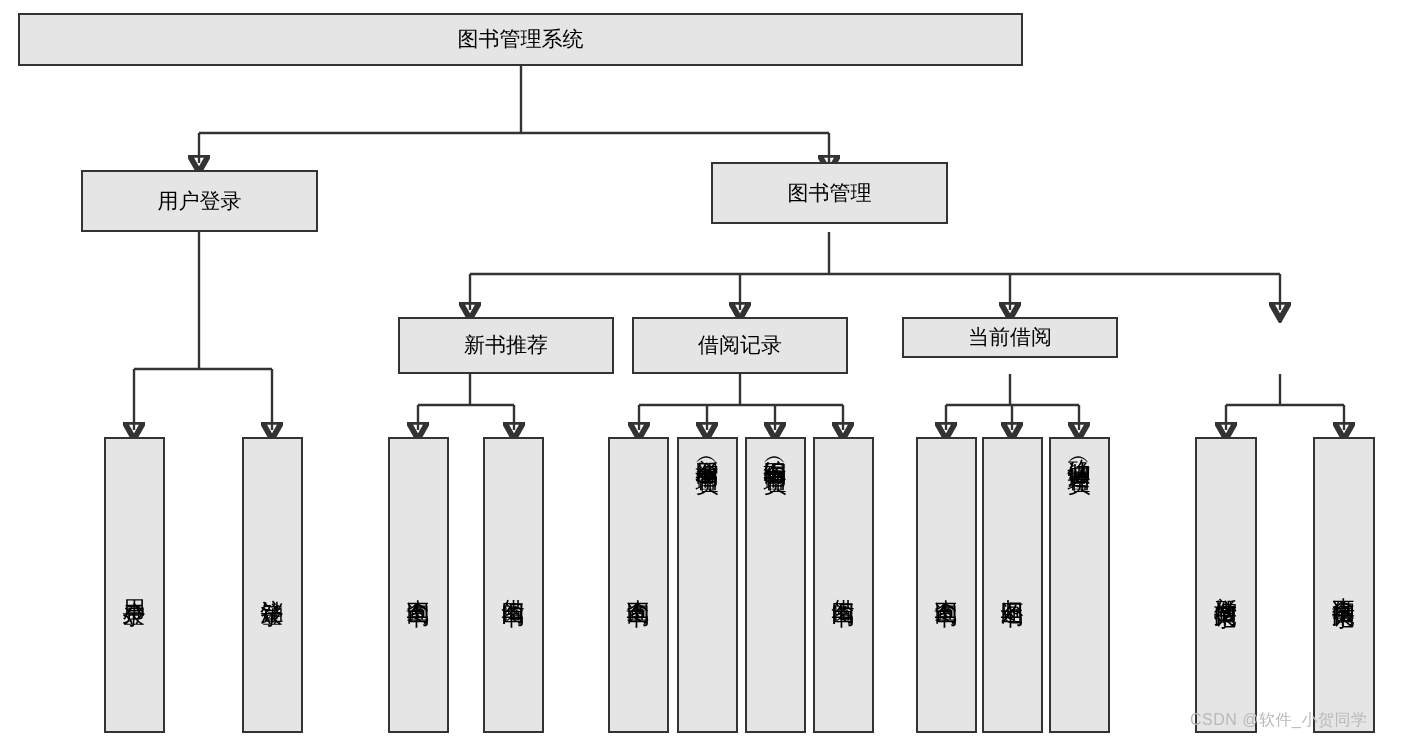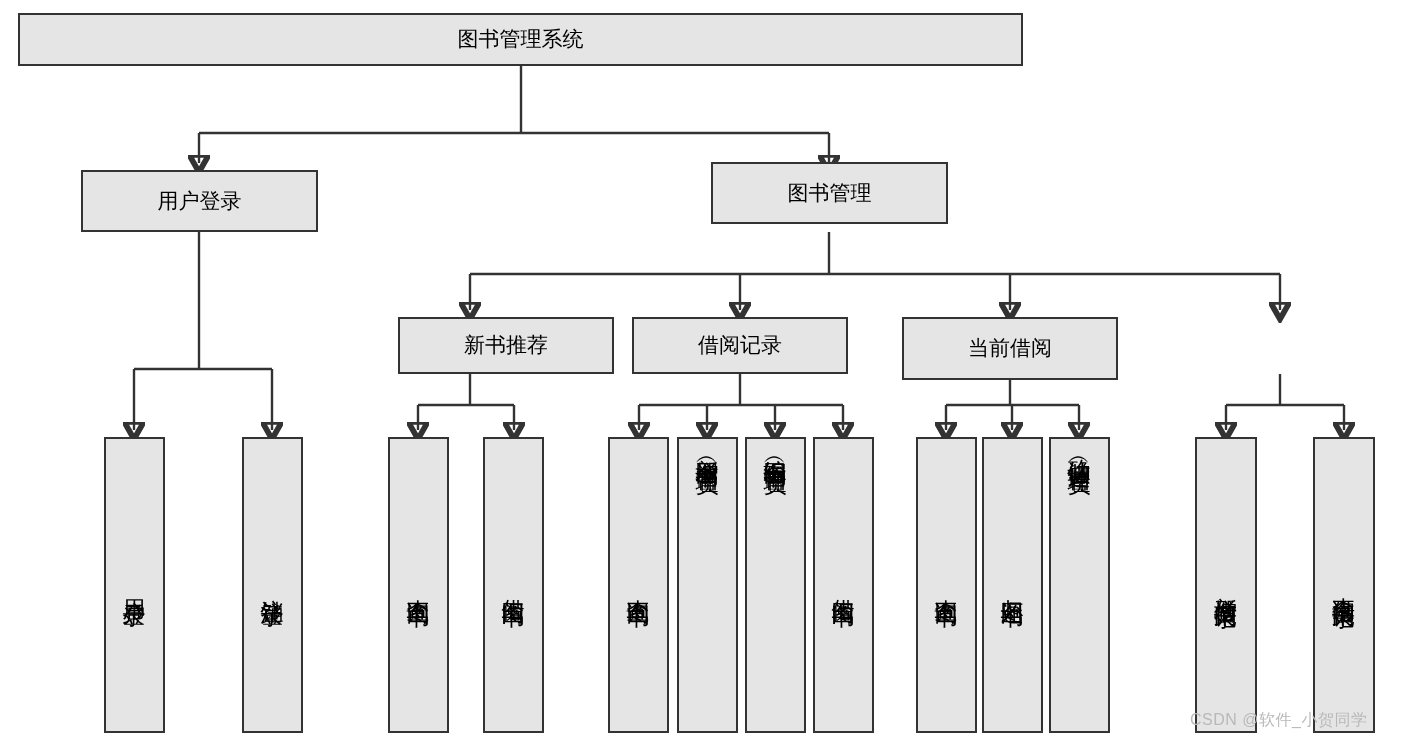--- a/index.html
+++ b/index.html
@@ -104,21 +104,21 @@
   <div class="node h" style="left:711px;top:162px;width:237px;height:62px;">
     <span>图书管理</span>
   </div>
 
   <div class="node h" style="left:362px;top:317px;width:216px;height:57px;margin-left:36px;">
     <span>新书推荐</span>
   </div>
   <div class="node h" style="left:632px;top:317px;width:216px;height:57px;">
     <span>借阅记录</span>
   </div>
-  <div class="node h" style="left:902px;top:317px;width:216px;height:63px;">
+  <div class="node h" style="left:902px;top:317px;width:216px;height:41px;">
     <span>当前借阅</span>
   </div>
 
   <div class="node leaf" style="left:104px;top:437px;width:61px;height:296px;">
     <span>用户登录</span>
   </div>
   <div class="node leaf" style="left:242px;top:437px;width:61px;height:296px;">
     <span>注销登录</span>
   </div>
 

